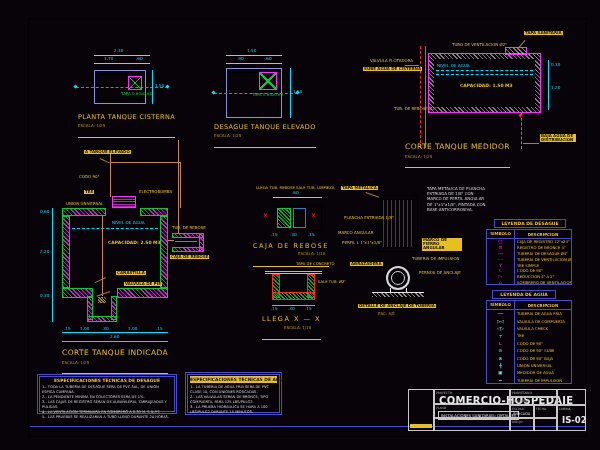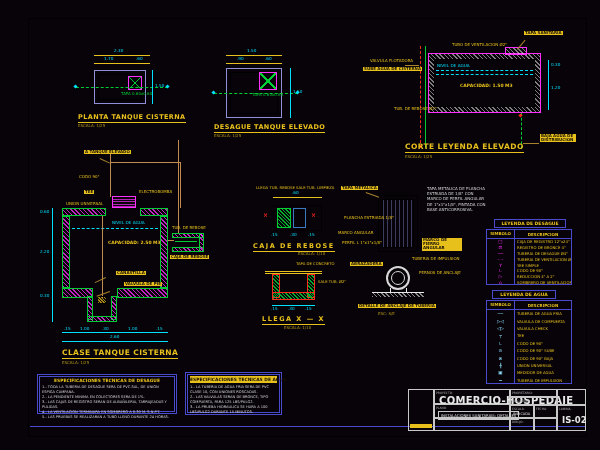--- a/index.html
+++ b/index.html
@@ -15,22 +15,22 @@
   .vdash{border-left-style:dashed}
   .cy{border-color:var(--cyan)} .gr{border-color:var(--green)} .rd{border-color:var(--red)}
   .yl{border-color:var(--yellow)} .mg{border-color:var(--magenta)} .tn{border-color:var(--tan)}
   .wh{border-color:var(--white)} .bl{border-color:var(--blue)}
   .txt{position:absolute;white-space:nowrap;line-height:1.05}
   .dim{color:var(--cyan);font-size:4.2px}
   .lb{color:var(--yellow);font-size:4.5px}
   .lb4{font-size:4px}
   .hl{background:var(--yellow);color:#181206;padding:0 1px;font-weight:bold}
   .grlb{color:var(--green);font-size:4px}
-  .ttl{color:var(--yellow);font-weight:bold;font-size:6.5px;letter-spacing:.4px;
-       border-bottom:1px solid var(--yellow);padding-bottom:1px}
+  .ttl{color:var(--yellow);font-weight:normal;font-size:6.5px;letter-spacing:.4px;
+       border-bottom:1px solid var(--yellow);padding-bottom:16px}
   .ttl.lg{font-size:7.5px}
   .scl{color:#b89a18;font-size:4px}
   .rect{position:absolute;border:1px solid;box-sizing:border-box}
   .wallm{position:absolute;box-sizing:border-box;border:1px solid var(--magenta);
     background:repeating-linear-gradient(45deg,rgba(225,225,225,.55) 0 1px,transparent 1px 3px)}
   .wallg{position:absolute;box-sizing:border-box;border:1px solid var(--green);
     background:repeating-linear-gradient(45deg,rgba(255,48,255,.75) 0 1px,transparent 1px 3px)}
   .hatchg{position:absolute;box-sizing:border-box;border:1px solid var(--green);
     background:repeating-linear-gradient(45deg,rgba(0,204,51,.85) 0 1px,transparent 1px 2.5px)}
   .xbox{position:absolute;box-sizing:border-box;border:1px solid var(--magenta);
@@ -127,21 +127,21 @@
   <span class="txt lb lb4 hl" style="left:524px;top:31px">TAPA SANITARIA</span>
   <div class="leader" style="left:517px;top:49px;width:12px;transform:rotate(-50deg)"></div>
   <span class="txt lb lb4" style="left:452px;top:43px">TUBO DE VENTILACION Ø2"</span>
   <span class="txt lb lb4" style="left:370px;top:59px">VALVULA FLOTADORA</span>
   <span class="txt lb lb4 hl" style="left:363px;top:67px">SUBE AGUA DE CISTERNA</span>
   <div class="leader" style="left:405px;top:65px;width:14px"></div>
   <span class="txt dim" style="left:437px;top:64px">NIVEL DE AGUA</span>
   <span class="txt lb lb4" style="left:394px;top:107px">TUB. DE REBOSE Ø2"</span>
   <span class="txt lb lb4 hl" style="left:540px;top:134px;white-space:normal;width:34px">BAJA AGUA DE DISTRIBUCION</span>
   <div class="leader" style="left:523px;top:143px;width:16px"></div>
-  <span class="txt ttl lg" style="left:405px;top:143px">CORTE LEYENDA ELEVADO</span>
+  <span class="txt ttl lg" style="left:405px;top:143px">CORTE TANQUE MEDIDOR</span>
   <span class="txt scl" style="left:405px;top:155px">ESCALA: 1/25</span>
 </div>
 
 <div>
   <div class="vl tn" style="left:110px;top:152px;height:45px"></div>
   <div class="hl-line tn" style="left:110px;top:162px;width:70px"></div>
   <div class="vl tn" style="left:180px;top:162px;height:46px"></div>
   <div class="vl tn" style="left:178px;top:140px;height:93px"></div>
   <div class="pump" style="left:112px;top:196px;width:24px;height:12px"></div>
 
@@ -184,21 +184,21 @@
   <span class="txt dim" style="left:40px;top:294px">0.30</span>
   <div class="vl cy" style="left:52px;top:208px;height:114px"></div>
   <div class="hl-line cy" style="left:62px;top:332px;width:106px"></div>
   <span class="txt dim" style="left:64px;top:327px">.15</span>
   <span class="txt dim" style="left:80px;top:327px">1.00</span>
   <span class="txt dim" style="left:102px;top:327px">.30</span>
   <span class="txt dim" style="left:128px;top:327px">1.00</span>
   <span class="txt dim" style="left:156px;top:327px">.15</span>
   <div class="hl-line cy" style="left:62px;top:341px;width:106px"></div>
   <span class="txt dim" style="left:110px;top:335px">2.60</span>
-  <span class="txt ttl lg" style="left:62px;top:349px">CLASE TANQUE CISTERNA</span>
+  <span class="txt ttl lg" style="left:62px;top:349px">CORTE TANQUE INDICADA</span>
   <span class="txt scl" style="left:62px;top:361px">ESCALA: 1/25</span>
 </div>
 
 <div>
   <span class="txt lb" style="left:256px;top:186px;font-size:3.8px">LLEGA TUB. REBOSE</span>
   <span class="txt lb" style="left:296px;top:186px;font-size:3.8px">SALE TUB. LIMPIEZA</span>
   <div class="hl-line yl" style="left:273px;top:197px;width:49px"></div>
   <span class="txt dim" style="left:292px;top:191px">.60</span>
   <div class="rect rd" style="left:273px;top:205px;width:49px;height:26px"></div>
   <div class="hatchg" style="left:277px;top:208px;width:14px;height:20px"></div>

